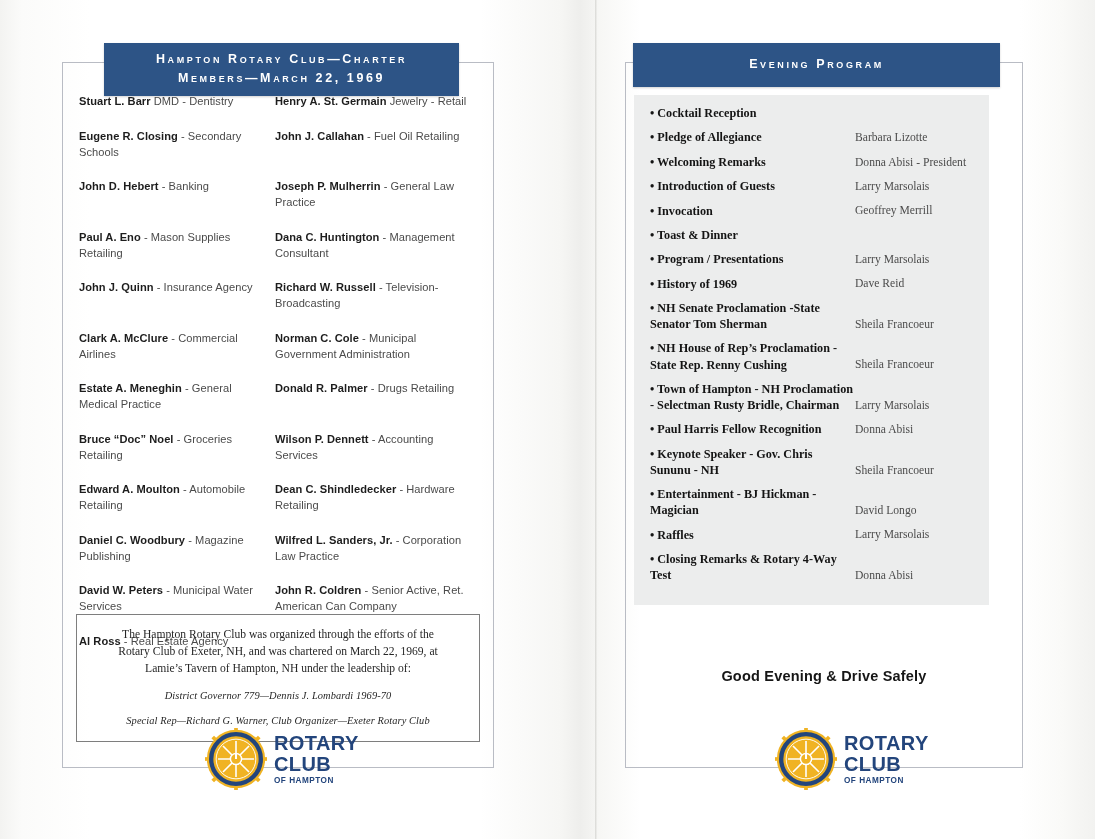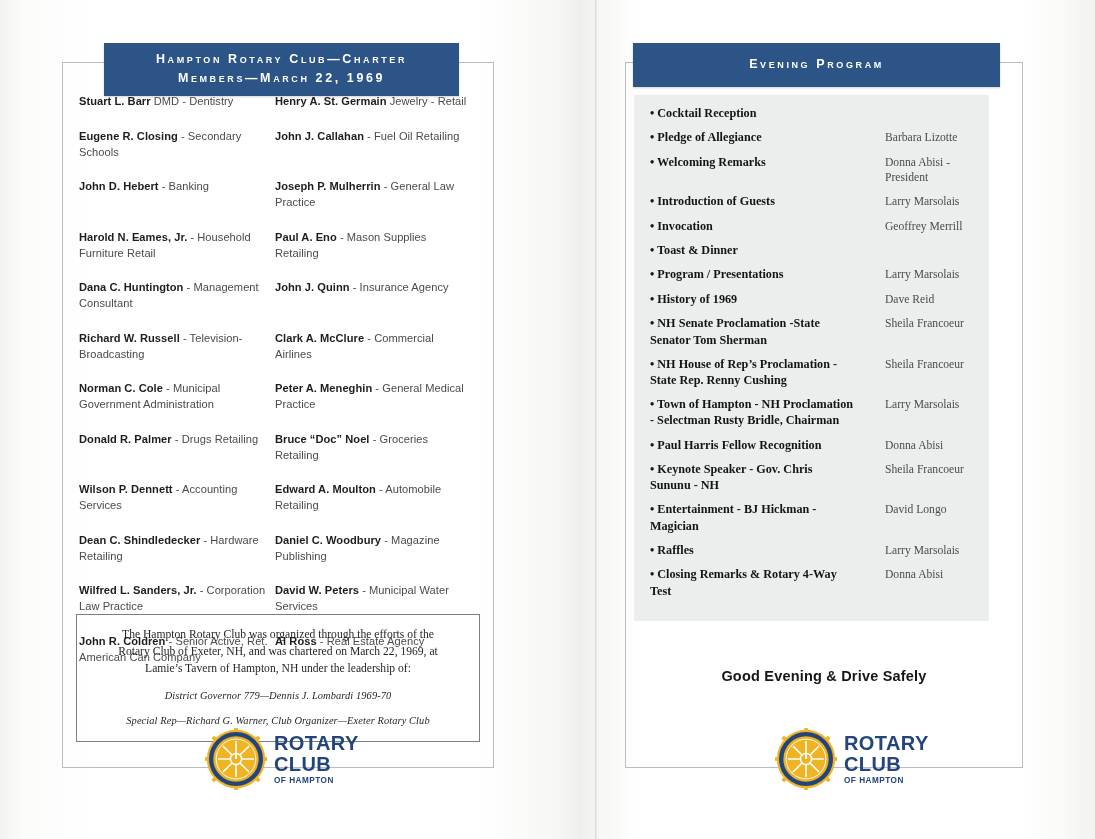--- a/index.html
+++ b/index.html
@@ -133,25 +133,24 @@
   .program-panel {
     position: absolute;
     left: 9px;
     top: 33px;
     width: 355px;
     background: #eceded;
     padding: 10px 0 14px;
   }
   .prog-row {
     display: flex;
-    align-items: flex-start;
+    align-items: flex-end;
     padding: 0 10px 0 16px;
     margin-bottom: 8px;
     font-family: "Liberation Serif", serif;
-    gap: 30px;
   }
   .prog-item {
     flex: 0 0 205px;
     font-size: 12.2px;
     font-weight: 700;
     color: #141414;
     line-height: 1.33;
   }
   .prog-person {
     flex: 1;
@@ -217,28 +216,27 @@
     <span class="banner-line">Members—March 22, 1969</span>
   </div>
 
   <div class="members">
     <div class="member"><span class="nm">Stuart L. Barr</span><span class="oc"> DMD - Dentistry</span></div>
     <div class="member"><span class="nm">Henry A. St. Germain</span><span class="oc"> Jewelry - Retail</span></div>
     <div class="member"><span class="nm">Eugene R. Closing</span><span class="oc"> - Secondary Schools</span></div>
     <div class="member"><span class="nm">John J. Callahan</span><span class="oc"> - Fuel Oil Retailing</span></div>
     <div class="member"><span class="nm">John D. Hebert</span><span class="oc"> - Banking</span></div>
     <div class="member"><span class="nm">Joseph P. Mulherrin</span><span class="oc"> - General Law Practice</span></div>
-    <div class="member"><span class="nm">Harold N. Eames, Jr.</span><span class="oc"> - Household Furniture Retail</span></div>
     <div class="member"><span class="nm">Paul A. Eno</span><span class="oc"> - Mason Supplies Retailing</span></div>
     <div class="member"><span class="nm">Dana C. Huntington</span><span class="oc"> - Management Consultant</span></div>
     <div class="member"><span class="nm">John J. Quinn</span><span class="oc"> - Insurance Agency</span></div>
     <div class="member"><span class="nm">Richard W. Russell</span><span class="oc"> - Television-Broadcasting</span></div>
     <div class="member"><span class="nm">Clark A. McClure</span><span class="oc"> - Commercial Airlines</span></div>
     <div class="member"><span class="nm">Norman C. Cole</span><span class="oc"> - Municipal Government Administration</span></div>
-    <div class="member"><span class="nm">Peter A. Meneghin</span><span class="oc"> - General Medical Practice</span></div>
+    <div class="member"><span class="nm">Estate A. Meneghin</span><span class="oc"> - General Medical Practice</span></div>
     <div class="member"><span class="nm">Donald R. Palmer</span><span class="oc"> - Drugs Retailing</span></div>
     <div class="member"><span class="nm">Bruce “Doc” Noel</span><span class="oc"> - Groceries Retailing</span></div>
     <div class="member"><span class="nm">Wilson P. Dennett</span><span class="oc"> - Accounting Services</span></div>
     <div class="member"><span class="nm">Edward A. Moulton</span><span class="oc"> - Automobile Retailing</span></div>
     <div class="member"><span class="nm">Dean C. Shindledecker</span><span class="oc"> - Hardware Retailing</span></div>
     <div class="member"><span class="nm">Daniel C. Woodbury</span><span class="oc"> - Magazine Publishing</span></div>
     <div class="member"><span class="nm">Wilfred L. Sanders, Jr.</span><span class="oc"> - Corporation Law Practice</span></div>
     <div class="member"><span class="nm">David W. Peters</span><span class="oc"> - Municipal Water Services</span></div>
     <div class="member"><span class="nm">John R. Coldren</span><span class="oc"> - Senior Active, Ret. American Can Company</span></div>
     <div class="member"><span class="nm">Al Ross</span><span class="oc"> - Real Estate Agency</span></div>

